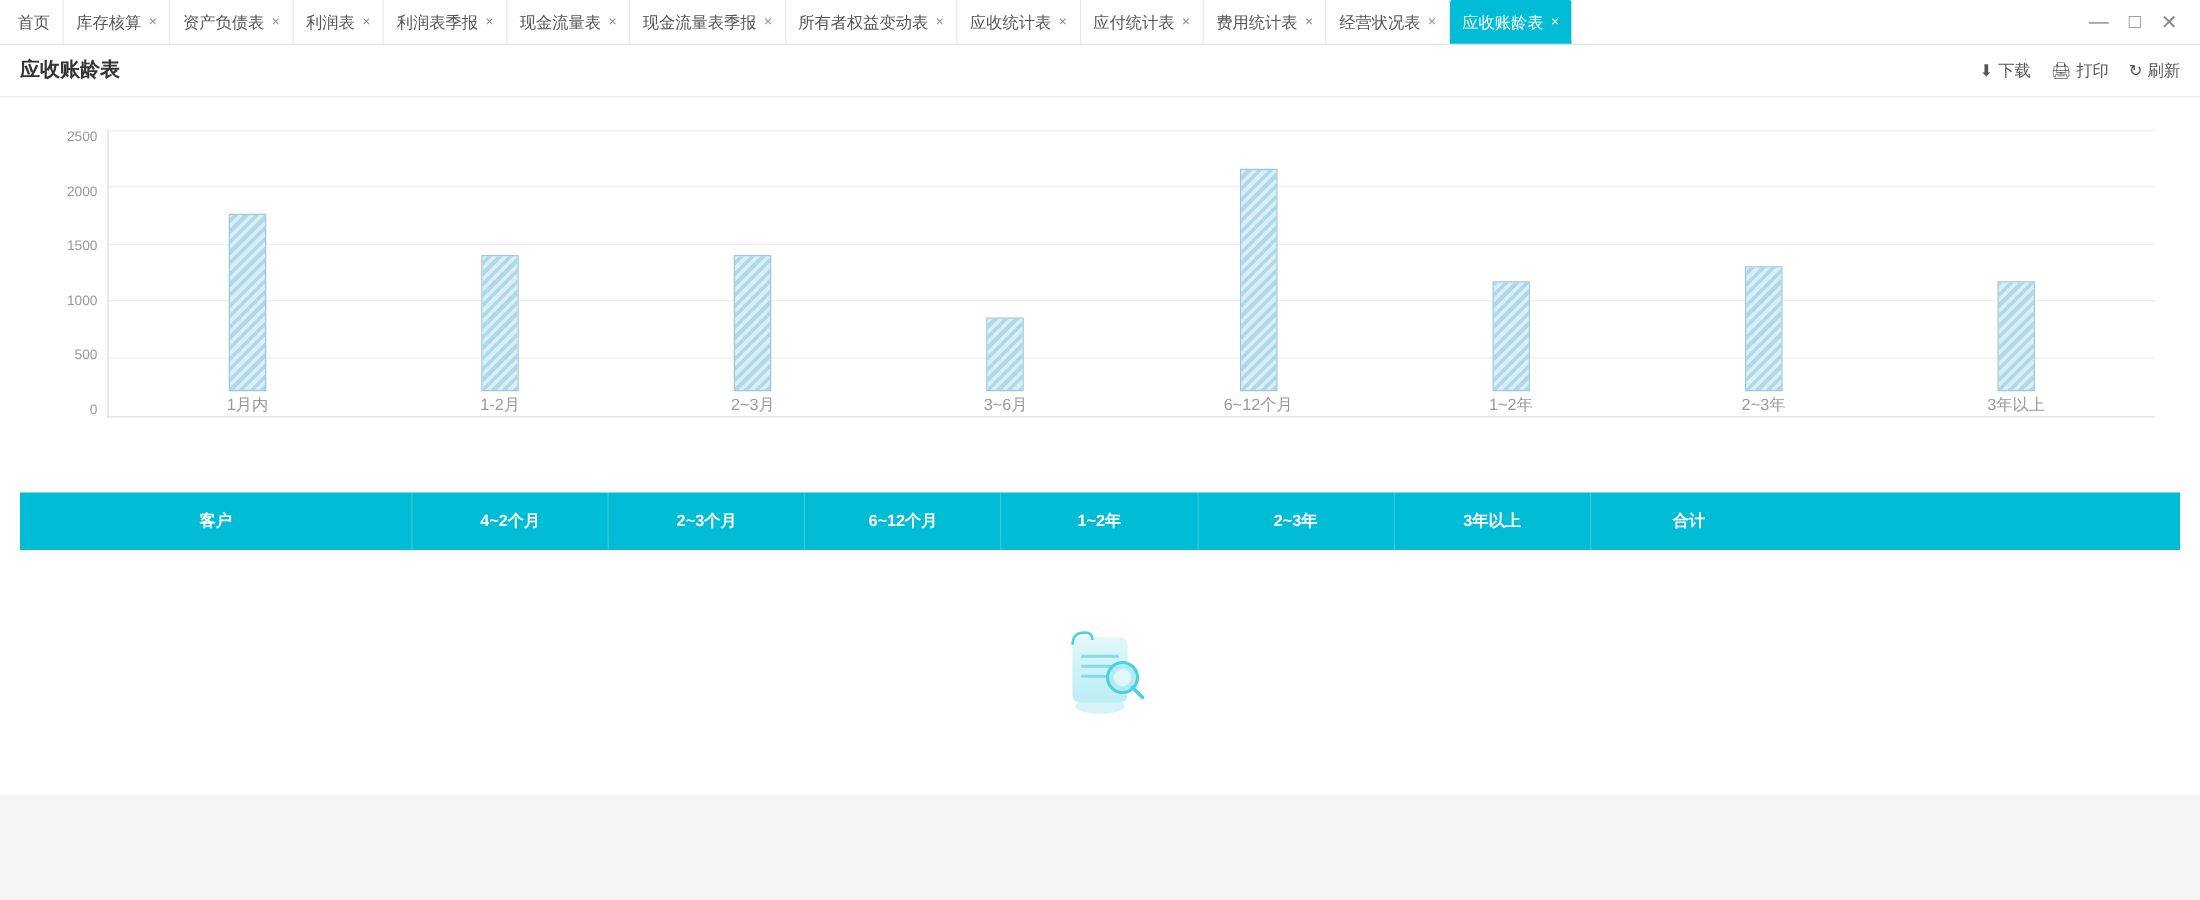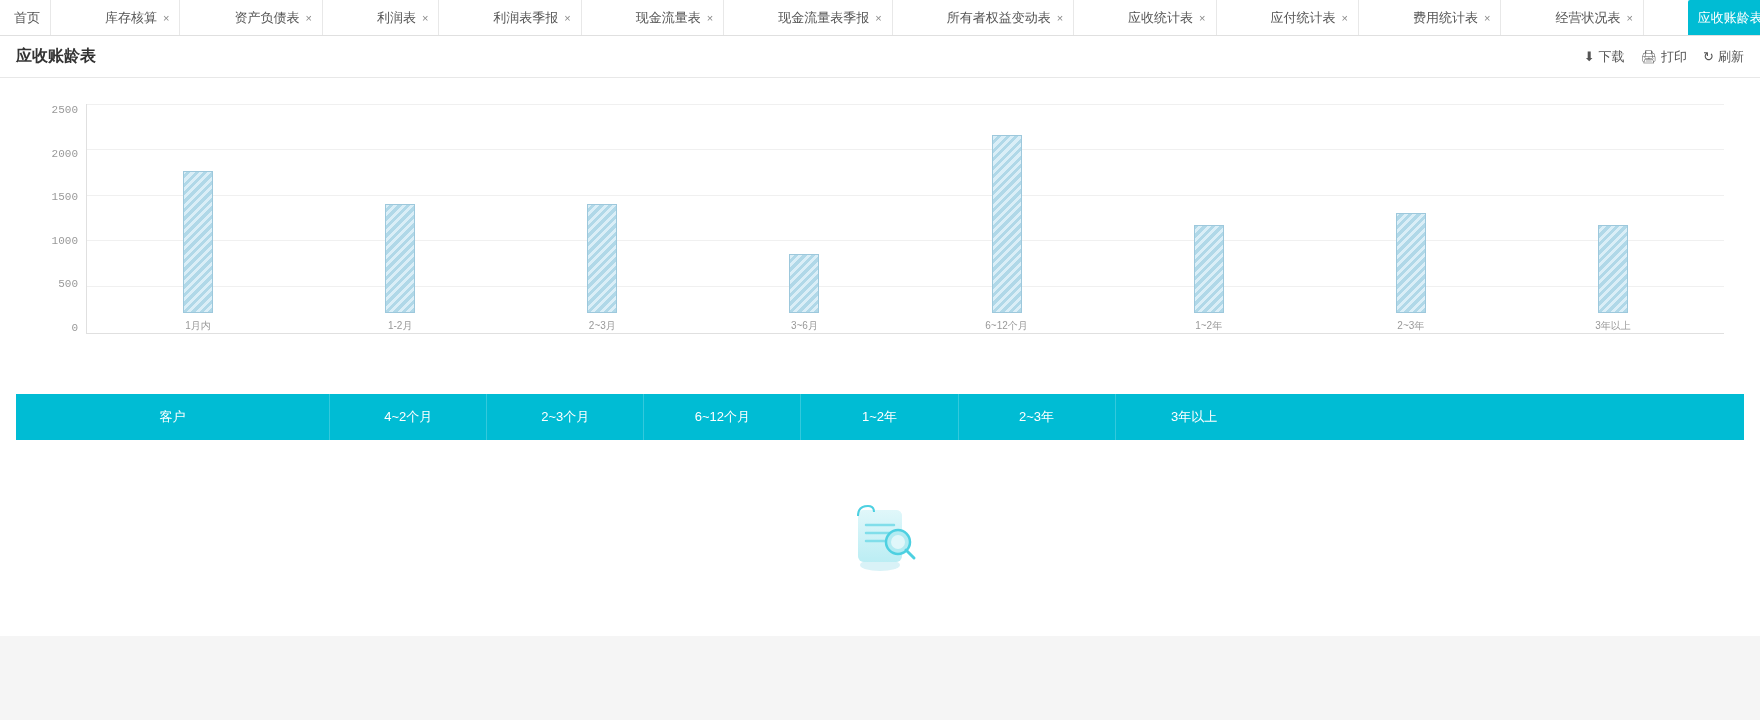--- a/index.html
+++ b/index.html
@@ -9,21 +9,20 @@
     .tab-bar {
       display: flex;
       align-items: center;
       background: #fff;
       border-bottom: 1px solid #e0e0e0;
       height: 36px;
       overflow-x: auto;
       overflow-y: hidden;
       white-space: nowrap;
       padding: 0 4px;
-      gap: 44px;
     }
     .tab-bar::-webkit-scrollbar { height: 3px; }
     .tab-bar::-webkit-scrollbar-thumb { background: #ccc; }
 
     .tab-item {
       display: inline-flex;
       align-items: center;
       padding: 0 10px;
       height: 36px;
       cursor: pointer;
@@ -120,21 +119,20 @@
       width: 50px;
       display: flex;
       flex-direction: column-reverse;
       justify-content: space-between;
       align-items: flex-end;
       padding-right: 8px;
     }
     .y-label {
       font-size: 11px;
       color: #999;
-      font-family: Liberation Mono, monospace;
     }
 
     .chart-inner {
       flex: 1;
       height: 100%;
       position: relative;
       border-left: 1px solid #e0e0e0;
       border-bottom: 1px solid #e0e0e0;
     }
 
@@ -184,32 +182,33 @@
       display: flex;
       position: absolute;
       bottom: 0;
       left: 0;
       right: 0;
       padding: 0 10px;
     }
     .x-label {
       flex: 1;
       text-align: center;
-      font-size: 10px;
+      font-size: 13px;
       color: #999;
     }
 
     
     .table-header {
       display: grid;
       grid-template-columns: 2fr 1fr 1fr 1fr 1fr 1fr 1fr 1fr 1fr 1fr;
       background: #00bcd4;
       color: #fff;
       font-size: 13px;
       margin-top: 10px;
+      font-weight: bold;
     }
     .table-header-cell {
       padding: 14px 8px;
       text-align: center;
       border-right: 1px solid rgba(255,255,255,0.2);
     }
     .table-header-cell:last-child { border-right: none; }
 
     
     .empty-state {
@@ -372,20 +371,21 @@
   </div>
 
   <div class="table-header">
     <div class="table-header-cell">客户</div>
     <div class="table-header-cell">4~2个月</div>
     <div class="table-header-cell">2~3个月</div>
     <div class="table-header-cell">6~12个月</div>
     <div class="table-header-cell">1~2年</div>
     <div class="table-header-cell">2~3年</div>
     <div class="table-header-cell">3年以上</div>
+    <div class="table-header-cell">合计</div>
   </div>
 
   <div class="empty-state">
     <svg class="empty-icon" viewBox="0 0 100 100" xmlns="http://www.w3.org/2000/svg">
 
       <ellipse cx="50" cy="85" rx="20" ry="6" fill="#b3e5ef" opacity="0.5"></ellipse>
 
       <rect x="28" y="30" width="44" height="52" rx="6" fill="#e0f7fa"></rect>
       <rect x="28" y="30" width="44" height="52" rx="6" fill="url(#scroll-grad)" opacity="0.8"></rect>
 

